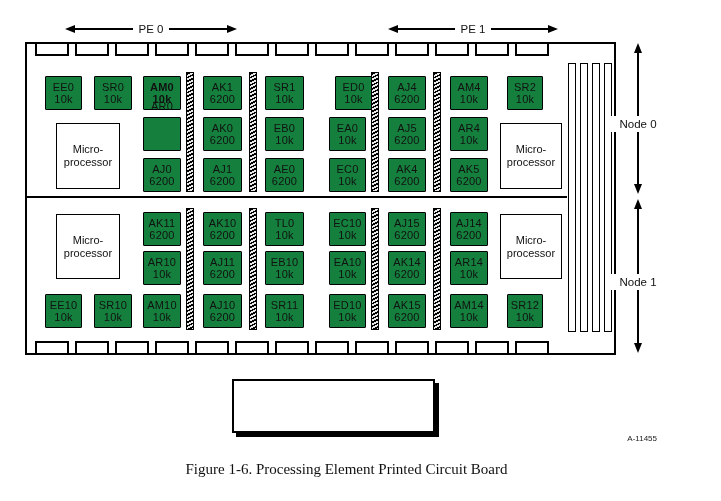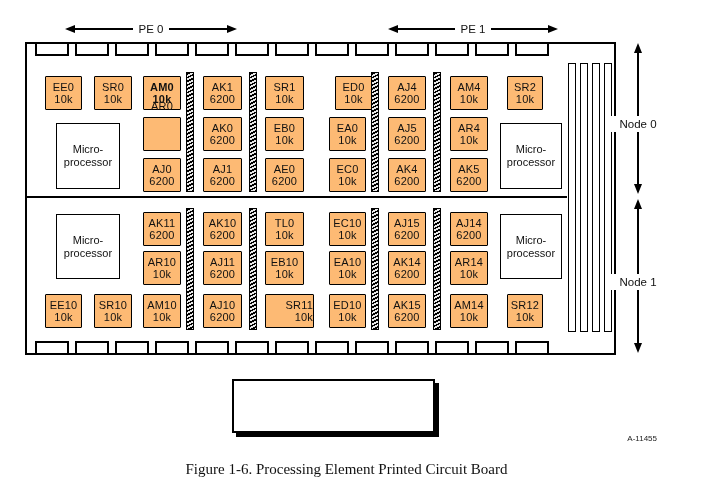--- a/index.html
+++ b/index.html
@@ -13,21 +13,21 @@
   #pe1-arrow{left:388px;width:170px;}
   .ah-left{width:0;height:0;border-top:4px solid transparent;border-bottom:4px solid transparent;border-right:10px solid #000;}
   .ah-right{width:0;height:0;border-top:4px solid transparent;border-bottom:4px solid transparent;border-left:10px solid #000;}
   .aline{flex:1;height:1.5px;background:#000;}
   .pe-label{padding:0 6px;font-size:11.5px;white-space:nowrap;}
   
   #board{position:absolute;left:25px;top:42px;width:587px;height:309px;border:2px solid #000;background:#fff;}
   .tab{position:absolute;width:34px;height:14px;border:2px solid #000;background:#fff;box-sizing:border-box;}
   .tab.top{top:-2px;}
   .tab.bottom{bottom:-2px;}
-  .chip{position:absolute;box-sizing:border-box;border:1.5px solid #000;background:#fdba74;border-radius:1px;
+  .chip{position:absolute;box-sizing:border-box;border:1.5px solid #000;background:#15803d;border-radius:1px;
         display:flex;flex-direction:column;align-items:center;justify-content:center;
         font-size:11px;line-height:12.5px;text-align:center;letter-spacing:0.2px;}
   .strip{position:absolute;box-sizing:border-box;width:8px;border:1px solid #000;
          background:repeating-linear-gradient(155deg,#000 0 1.6px,#e8e8e8 1.6px 3.4px);}
   .micro{position:absolute;box-sizing:border-box;border:1.5px solid #000;background:#fff;
          display:flex;flex-direction:column;align-items:center;justify-content:center;
          font-size:11px;line-height:13px;text-align:center;}
   .micro.m-left{left:29px;width:64px;}
   .micro.m-right{left:473px;width:62px;}
   .micro.m-n0{top:79px;height:66px;}
@@ -239,21 +239,21 @@
       <span>10k</span>
     </div>
     <div class="chip" style="left: 116px; top: 250px; width: 38px; height: 34px;">
       <span>AM10</span>
       <span>10k</span>
     </div>
     <div class="chip" style="left: 176px; top: 250px; width: 39px; height: 34px;">
       <span>AJ10</span>
       <span>6200</span>
     </div>
-    <div class="chip" style="left: 238px; top: 250px; width: 49px; height: 34px; align-items: flex-end;">
+    <div class="chip" style="left: 238px; top: 250px; width: 39px; height: 34px;">
       <span>SR11</span>
       <span>10k</span>
     </div>
     <div class="chip" style="left: 302px; top: 250px; width: 37px; height: 34px;">
       <span>ED10</span>
       <span>10k</span>
     </div>
     <div class="chip" style="left: 361px; top: 250px; width: 38px; height: 34px;">
       <span>AK15</span>
       <span>6200</span>

